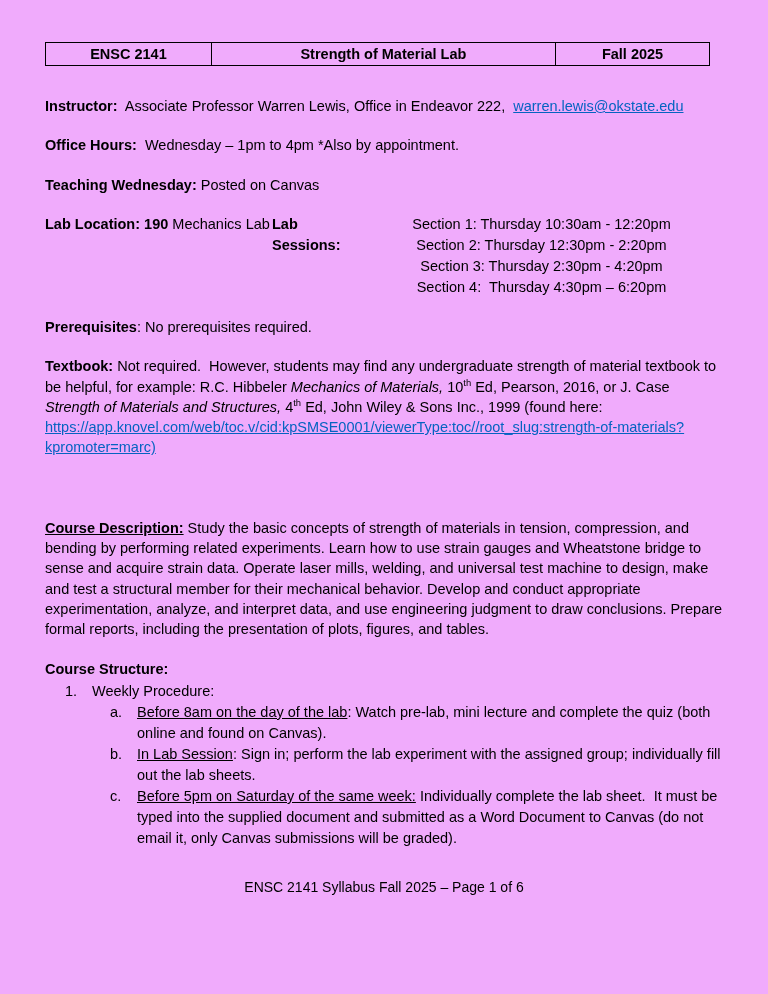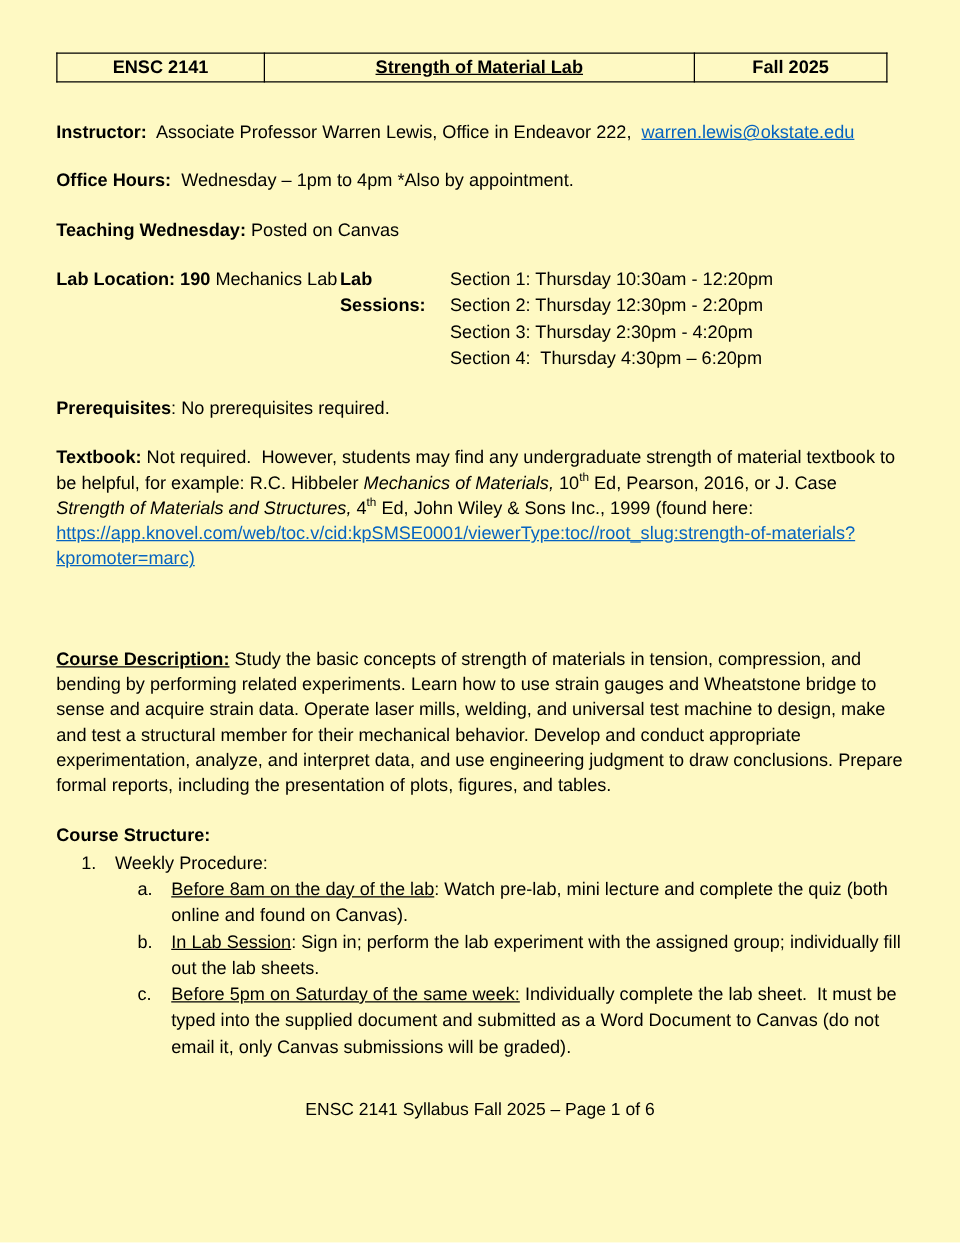--- a/index.html
+++ b/index.html
@@ -7,41 +7,41 @@
   body {
     font-family: "Liberation Sans", sans-serif;
     color: #000000;
     -webkit-font-smoothing: antialiased;
   }
   .page {
     position: relative;
     width: 768px;
     height: 994px;
     margin: 0 auto;
-    background: #fef9c3;
+    background: #f0abfc;
     padding: 42px 45px 96px 45px;
     display: flex;
     flex-direction: column;
     overflow: hidden;
   }
   .header-table {
     border-collapse: collapse;
     width: 665px;
     margin-bottom: 30px;
     font-size: 14.5px;
   }
   .header-table td {
     border: 1px solid #000000;
     font-weight: bold;
     text-align: center;
     padding: 3px 4px;
     vertical-align: middle;
   }
   .cell-code  { width: 170px; }
-  .cell-title { width: 354px; text-decoration: underline; }
+  .cell-title { width: 354px; }
   .cell-term  { width: 158px; }
 
   .para {
     font-size: 14.5px;
     line-height: 1.4;
     margin-bottom: 19px;
     white-space: pre-wrap;
   }
   .para-desc { margin-top: 41px; }
 
@@ -59,21 +59,21 @@
   .lab-row {
     display: flex;
     align-items: flex-start;
     font-size: 14.5px;
     line-height: 1.45;
     margin-bottom: 19px;
   }
   .lab-location { width: 227px; white-space: pre-wrap; }
   .lab-sessions-label { width: 88px; font-weight: bold; }
   .lab-sessions { flex: 1; }
-  .session-line { white-space: pre-wrap; }
+  .session-line { white-space: pre-wrap; text-align: center; }
 
   .structure { font-size: 14.5px; line-height: 1.45; }
   .heading { margin-bottom: 2px; }
   .list-l1 { display: flex; margin-left: 20px; }
   .list-l2 { display: flex; margin-left: 65px; }
   .marker { width: 27px; flex: 0 0 27px; }
   .list-text { flex: 1; white-space: pre-wrap; }
 
   .footer {
     margin-top: auto;

